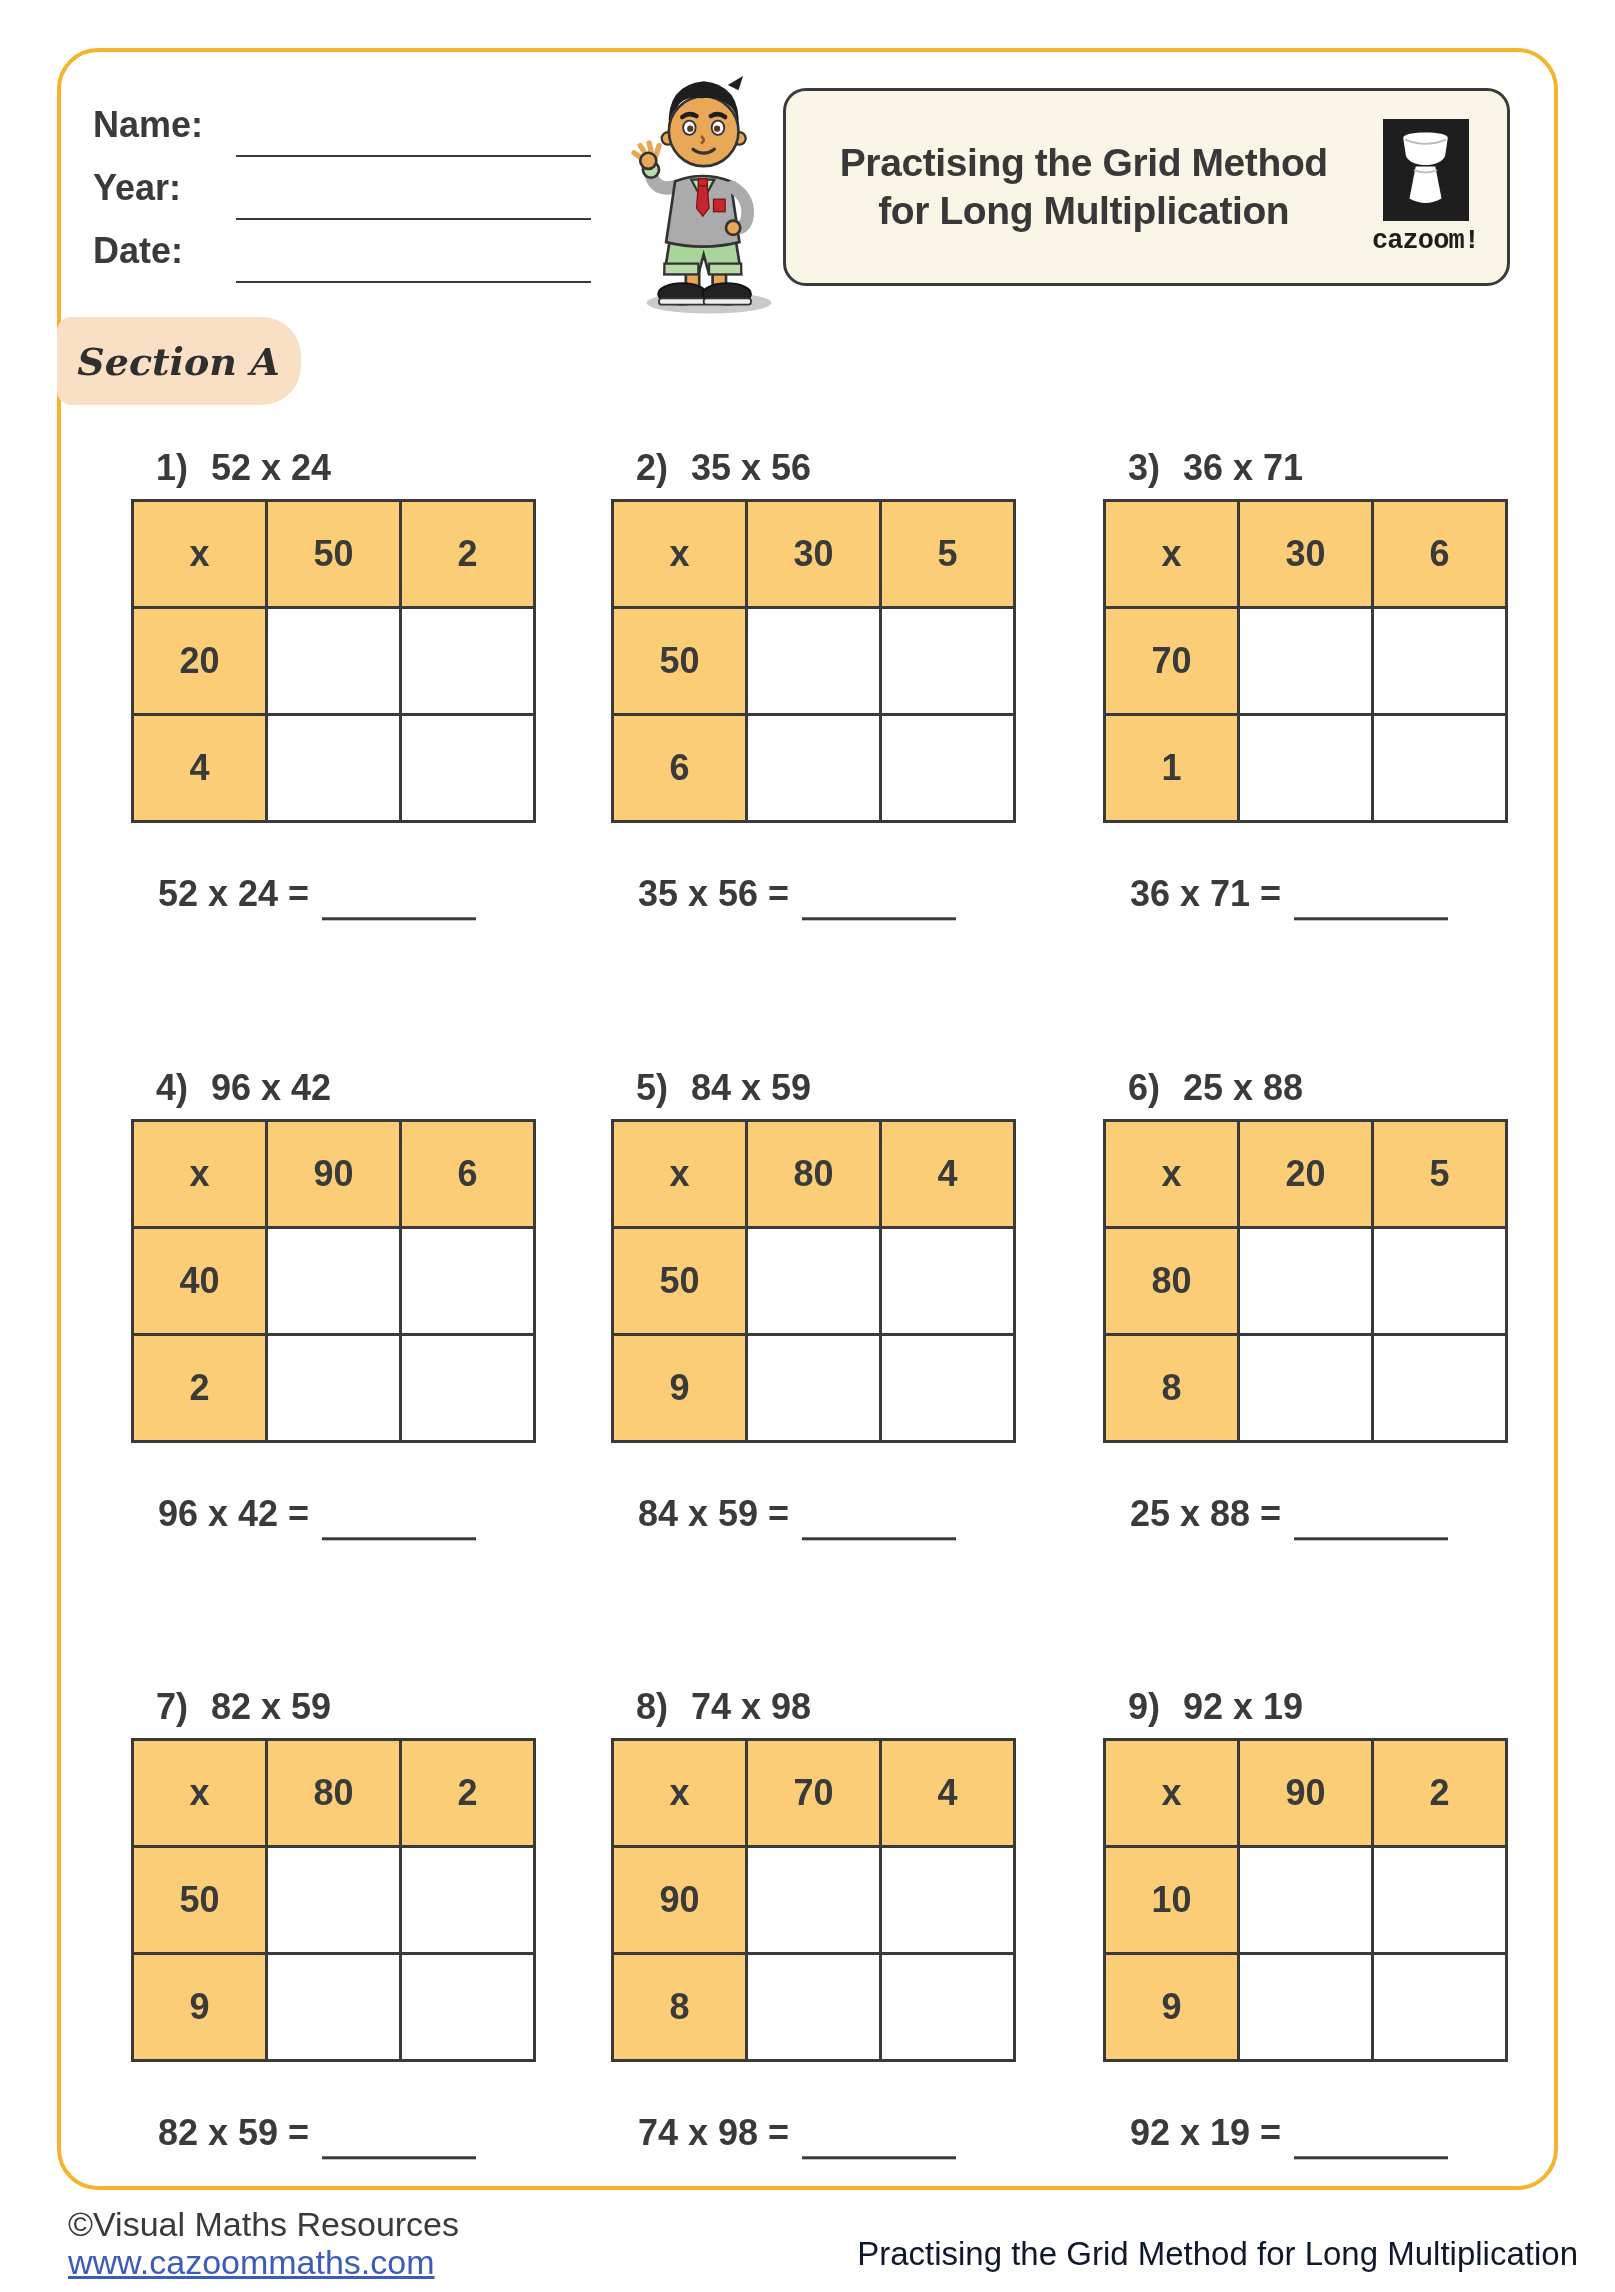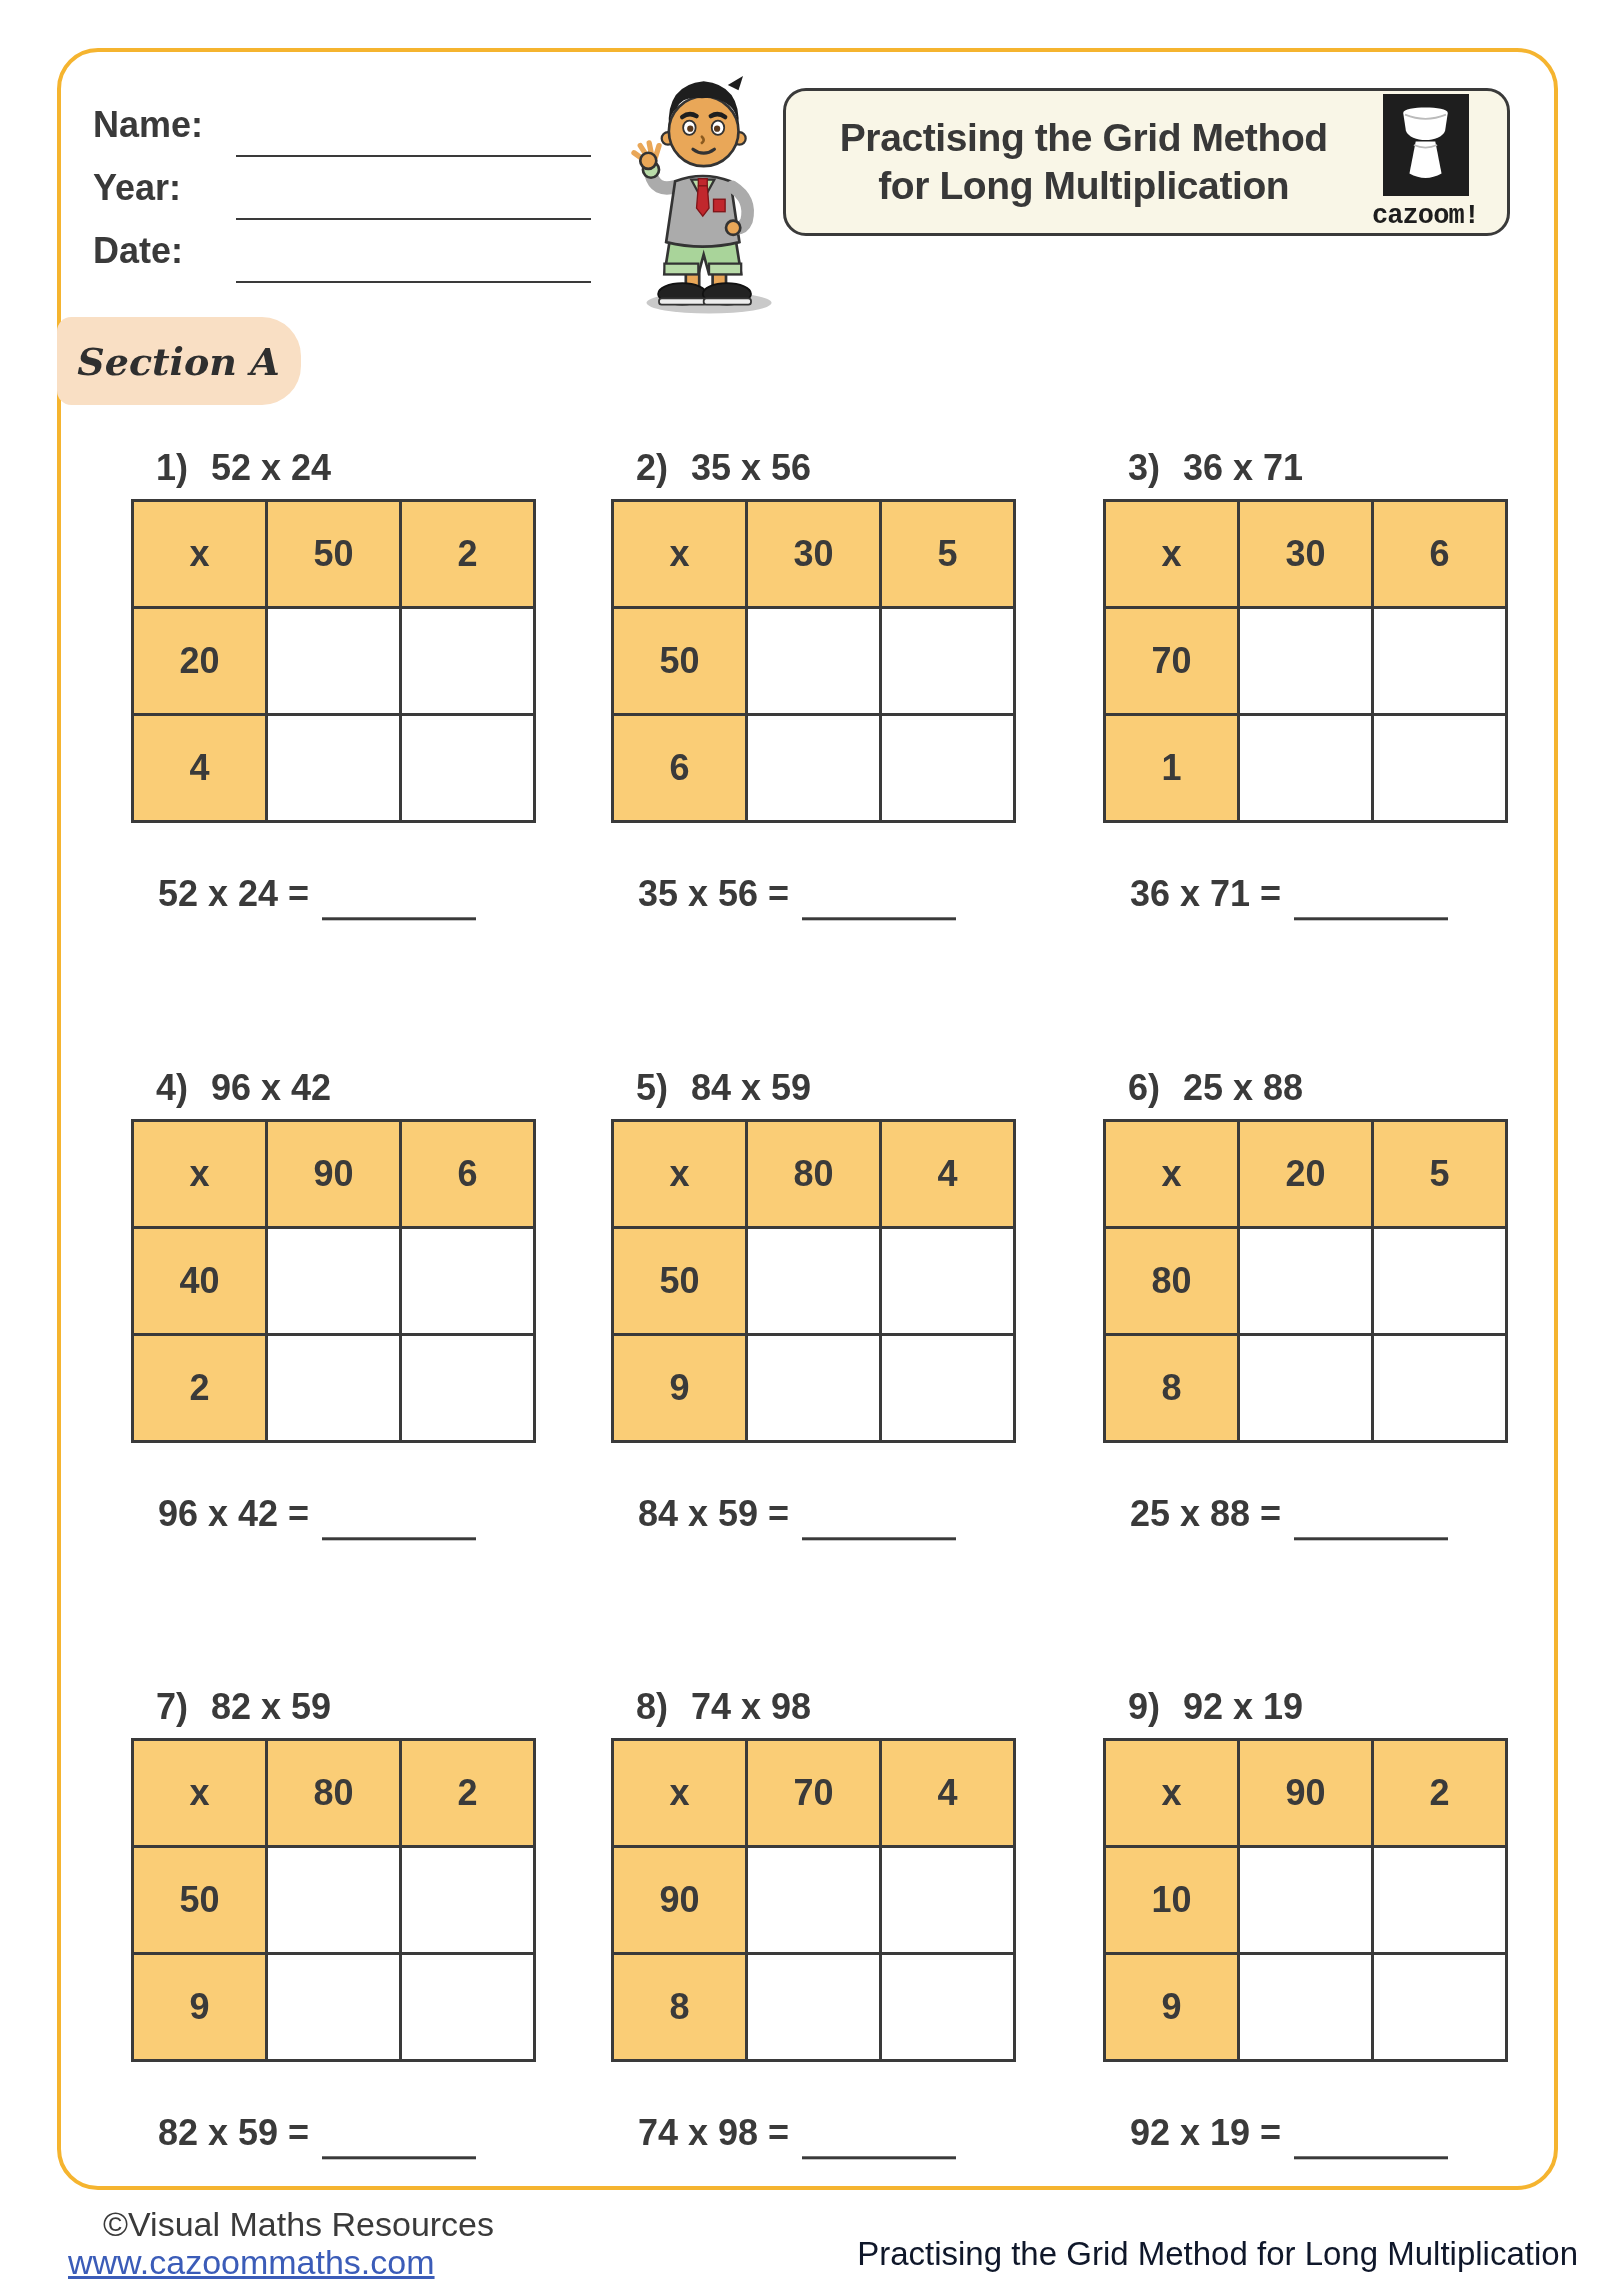--- a/index.html
+++ b/index.html
@@ -15,21 +15,21 @@
   .fields { position:absolute; left:32px; top:50px; width:537px;text-align:right; }
   .field-row { position:relative; height:63px; }
   .field-label { position:absolute; left:0; top:1.8px; font-size:36px; font-weight:bold; color:#3A3A3A; }
   .write-line { position:absolute; left:143px; bottom:8px; width:355px; height:0;
                 border-bottom:2.7px solid #3A3A3A; }
 
   
   .boy { position:absolute; left:548px; top:3.6px; width:184px; height:265px; }
 
   
-  .titlebox { position:absolute; left:722px; top:36px; width:727px; height:148px;
+  .titlebox { position:absolute; left:722px; top:36px; width:727px; height:198px;
               background:#F9F6E7; border:3.6px solid #3A3A3A; border-radius:23px;
               display:flex; align-items:center; padding:0 16px 0 21.5px; }
   .title-lines { flex:1; text-align:center; font-weight:bold; font-size:39px;
                  line-height:1.22; color:#383838; letter-spacing:-0.4px; white-space:nowrap; }
   .logo { width:131px; flex:none; text-align:center; }
   .logo-box { width:86px; height:102px; margin:0 auto; background:#1E1E1E;
               display:flex; align-items:center; justify-content:center; }
   .logo-word { margin-top:5px; font-family:Liberation Mono, monospace; font-weight:bold;
                font-size:27px; color:#1E1E1E; letter-spacing:-0.9px; }
 
@@ -51,21 +51,21 @@
   table.grid td { width:134px; height:107px; border:3.6px solid #3A3A3A; text-align:center;
                   vertical-align:middle; font-size:36px; font-weight:bold; color:#3A3A3A;
                   background:#ffffff; }
   table.grid td.o { background:#FACD76; }
   .peq { margin-top:50px; margin-left:27px; font-size:36px; font-weight:bold; color:#3A3A3A;
          white-space:nowrap; }
   .ansline { display:inline-block; width:154px; height:0; border-bottom:3.6px solid #3A3A3A;
              margin-left:12.5px; transform:translateY(14.3px); }
 
   
-  .copyright { position:absolute; left:68px; top:2205px; font-size:34px; color:#3A3A3A;margin-left:35px; }
+  .copyright { position:absolute; left:68px; top:2205px; font-size:34px; color:#3A3A3A; }
   .site-link { position:absolute; left:68px; top:2243px; font-size:34px; color:#3B5CB8;
                text-decoration:underline; cursor:pointer; }
   .worksheet-name { position:absolute; right:38px; top:2235px; font-size:33px; color:#0f172a; }
 </style>
 </head>
 <body>
 
 <div class="sheet">
 
   <div class="frame">

